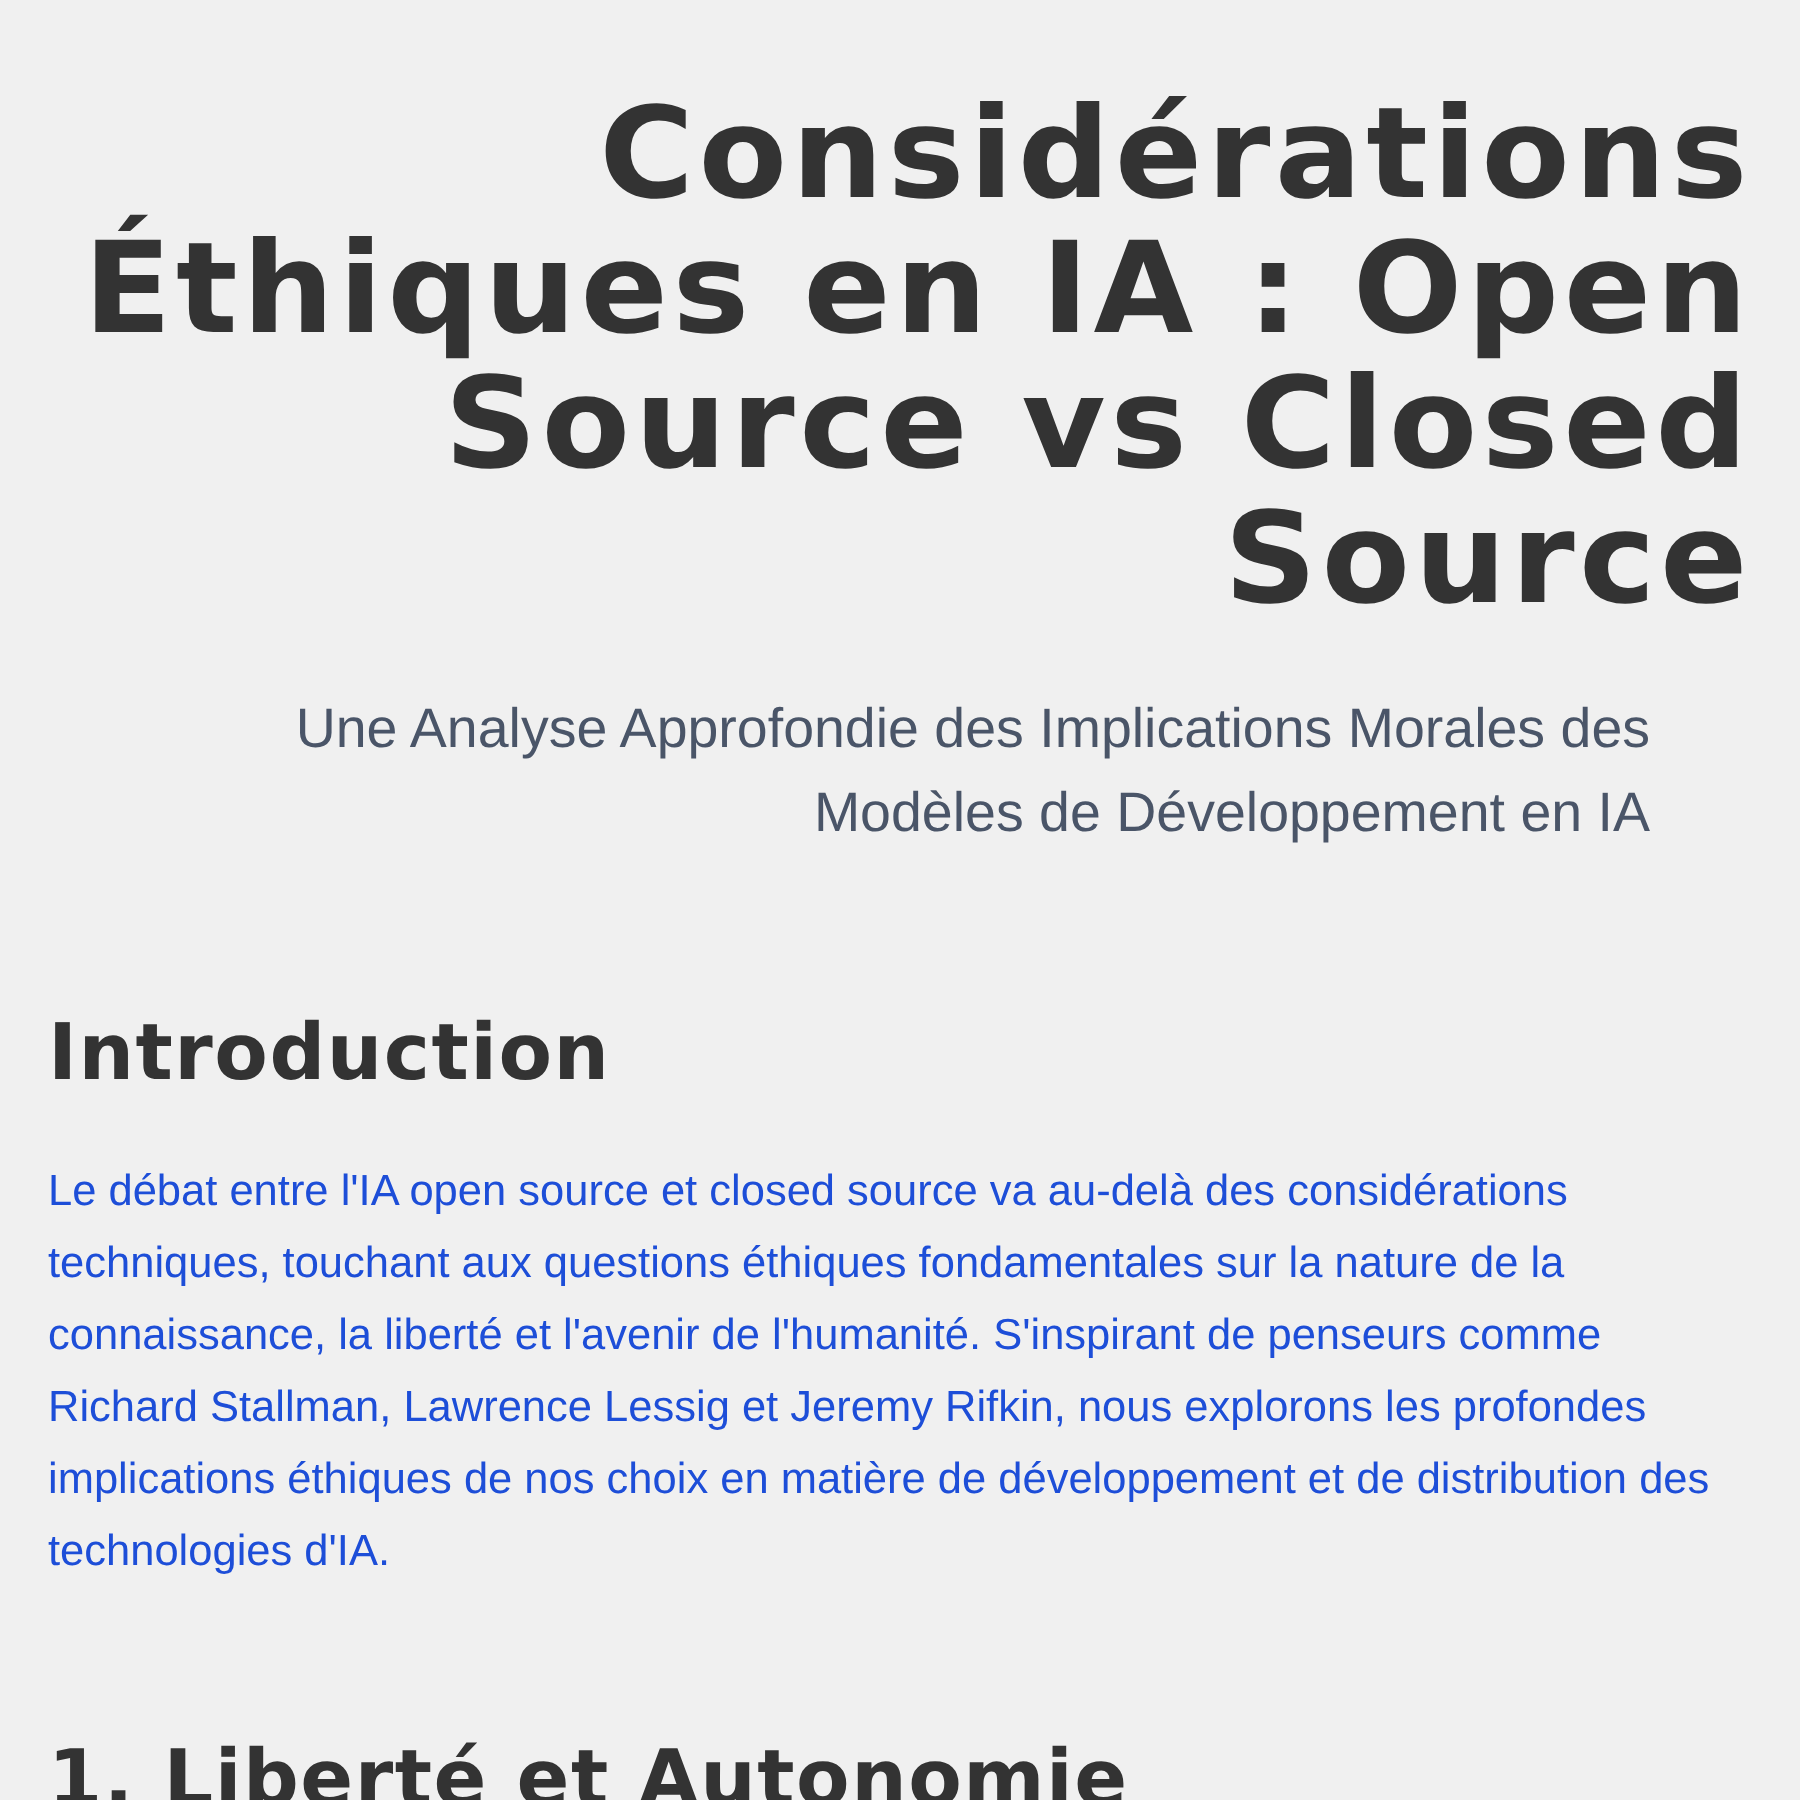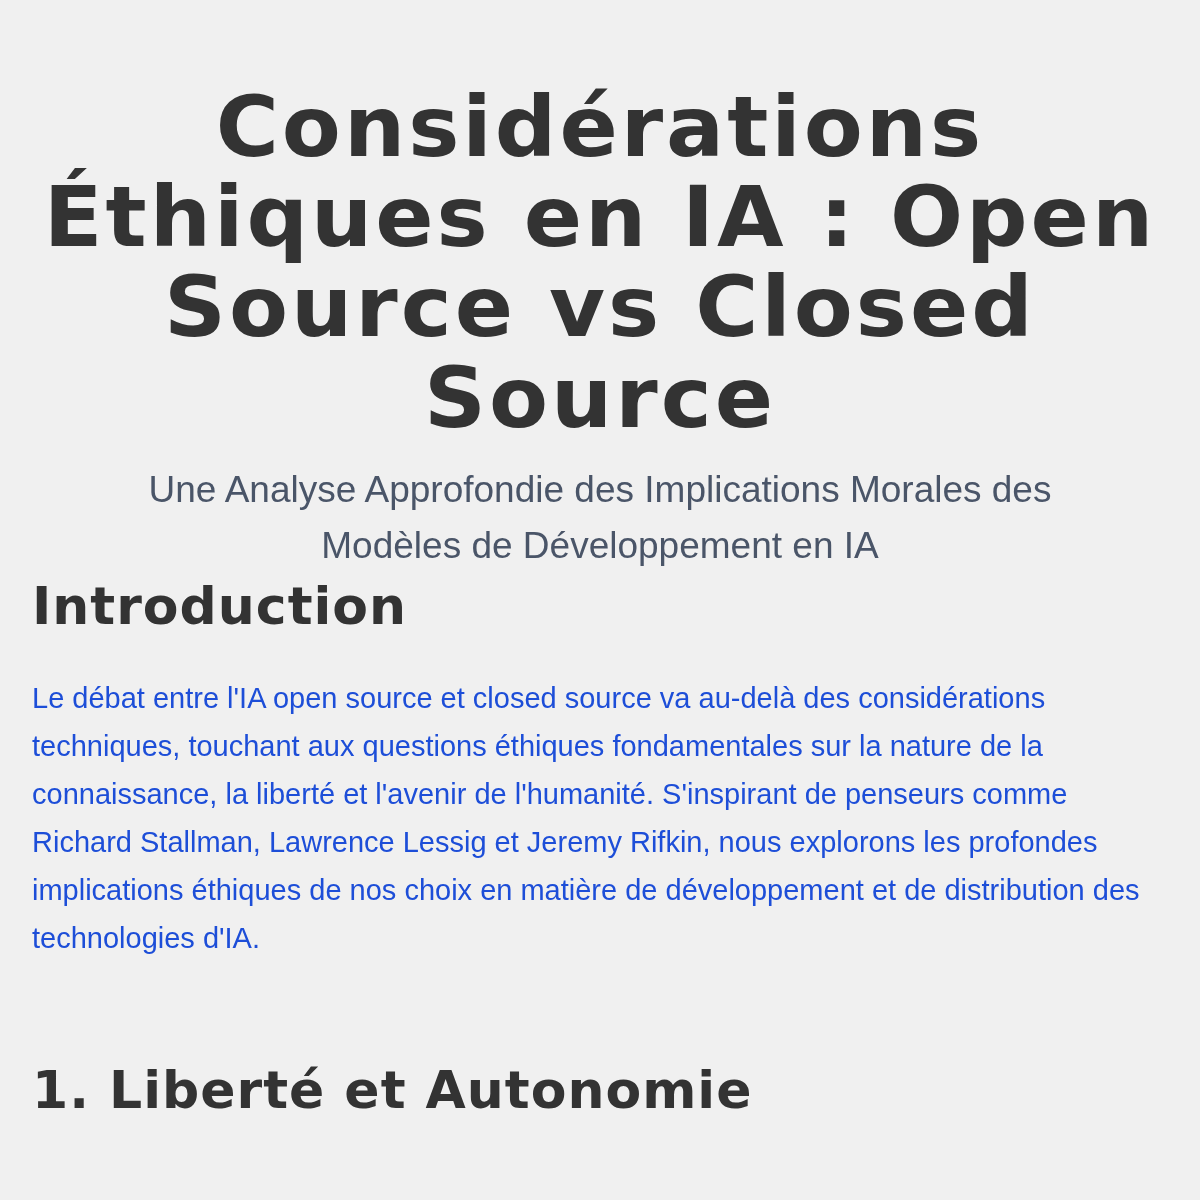--- a/index.html
+++ b/index.html
@@ -13,42 +13,43 @@
     body {
       color: #333333;
       font-family: "Liberation Sans", sans-serif;
     }
     .page {
       padding: 0 32px;
       box-sizing: border-box;
       width: 1200px;
     }
     header {
-      text-align: center;
-      padding-top: 78px;
+      text-align: right;
+      padding-top: 54px;
     }
     .title {
       margin: 0;
       font-family: "DejaVu Sans", sans-serif;
       font-weight: bold;
       font-size: 86px;
       line-height: 92px;
       letter-spacing: 3px;
       color: #333333;
       transform: scaleY(0.98);
     }
     .subtitle {
-      margin: 16px auto 0;
+      margin: 36px auto 0;
       font-family: "Liberation Sans", sans-serif;
       font-size: 37px;
       line-height: 56px;
       color: #4a5568;
       max-width: 1000px;
     }
     section {
+      margin-top: 100px;
     }
     .section-heading {
       margin: 0;
       font-family: "DejaVu Sans", sans-serif;
       font-weight: bold;
       font-size: 52px;
       line-height: 64px;
       letter-spacing: 1px;
       color: #333333;
     }

